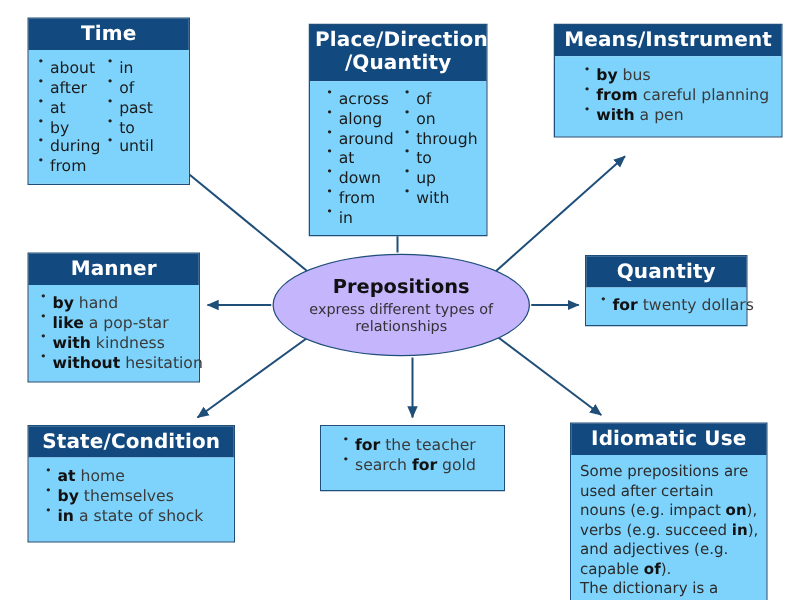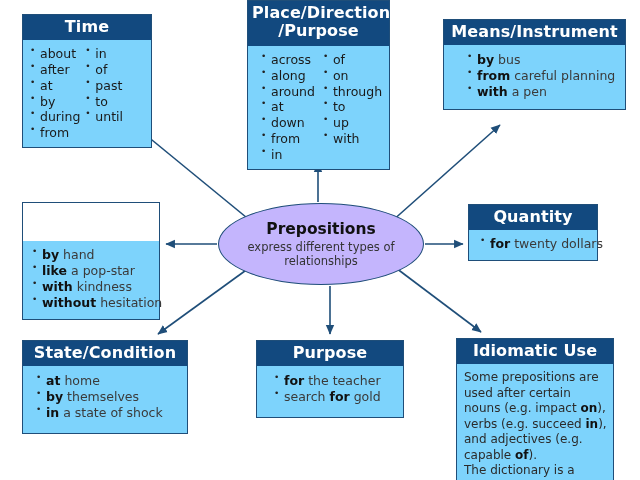--- a/index.html
+++ b/index.html
@@ -82,32 +82,32 @@
     display: flex;
     gap: 10px;
   }
 
   
   #node-time        { left: 22px;  top: 14px;  width: 130px; }
   #node-time .node-header { font-size: 16px; }
   #node-time .node-body   { font-size: 12.5px; padding: 6px 4px 6px 6px; }
   #node-time .twocol { gap: 4px; }
 
-  #node-place       { left: 247px; top: 0;   width: 143px; }
+  #node-place       { left: 247px; top: 19px;   width: 143px; }
   #node-place .node-header { font-size: 16px; padding-bottom: 6px; }
   #node-place .node-body   { font-size: 12.5px; padding: 6px 4px 6px 12px; }
   #node-place .twocol { gap: 7px; }
 
   #node-means       { left: 443px; top: 19px;  width: 183px; }
   #node-means .node-header { font-size: 16px; }
   #node-means .node-body   { font-size: 12.5px; padding: 7px 6px 9px 22px; }
 
   #node-manner      { left: 22px;  top: 202px; width: 138px; }
   #node-manner .node-header { font-size: 16px; }
-  #node-manner .node-body   { font-size: 12.5px; padding: 6px 4px 8px 8px; margin-top: 38px; }
+  #node-manner .node-body   { font-size: 12.5px; padding: 6px 4px 8px 8px; }
 
   #node-quantity    { left: 468px; top: 204px; width: 130px; }
   #node-quantity .node-header { font-size: 16px; }
   #node-quantity .node-body   { font-size: 12.5px; padding: 6px 4px 8px 10px; }
 
   #node-state       { left: 22px;  top: 340px; width: 166px; }
   #node-state .node-header { font-size: 16px; }
   #node-state .node-body   { font-size: 12.5px; padding: 7px 4px 12px 12px; }
 
   #node-purpose     { left: 256px; top: 340px; width: 148px; }
@@ -196,21 +196,21 @@
           <li>to</li>
           <li>until</li>
         </ul>
       </div>
     </div>
   </div>
 
   <div class="node" id="node-place">
     <div class="node-header">
       <div>Place/Direction</div>
-      <div>/Purpose</div>
+      <div>/Quantity</div>
     </div>
     <div class="node-body">
       <div class="twocol">
         <ul class="plain">
           <li>across</li>
           <li>along</li>
           <li>around</li>
           <li>at</li>
           <li>down</li>
           <li>from</li>
@@ -233,20 +233,21 @@
     <div class="node-body">
       <ul class="plain">
         <li><span class="kw">by</span><span class="tail"> bus</span></li>
         <li><span class="kw">from</span><span class="tail"> careful planning</span></li>
         <li><span class="kw">with</span><span class="tail"> a pen</span></li>
       </ul>
     </div>
   </div>
 
   <div class="node" id="node-manner">
+    <div class="node-header">Manner</div>
     <div class="node-body">
       <ul class="plain">
         <li><span class="kw">by</span><span class="tail"> hand</span></li>
         <li><span class="kw">like</span><span class="tail"> a pop-star</span></li>
         <li><span class="kw">with</span><span class="tail"> kindness</span></li>
         <li><span class="kw">without</span><span class="tail"> hesitation</span></li>
       </ul>
     </div>
   </div>
 
@@ -269,21 +270,20 @@
     <div class="node-body">
       <ul class="plain">
         <li><span class="kw">at</span><span class="tail"> home</span></li>
         <li><span class="kw">by</span><span class="tail"> themselves</span></li>
         <li><span class="kw">in</span><span class="tail"> a state of shock</span></li>
       </ul>
     </div>
   </div>
 
   <div class="node" id="node-purpose">
-    <div class="node-header">Purpose</div>
     <div class="node-body">
       <ul class="plain">
         <li><span class="tail"></span><span class="kw">for</span><span class="tail"> the teacher</span></li>
         <li><span class="tail">search </span><span class="kw">for</span><span class="tail"> gold</span></li>
       </ul>
     </div>
   </div>
 
   <div class="node" id="node-idiomatic">
     <div class="node-header">Idiomatic Use</div>

